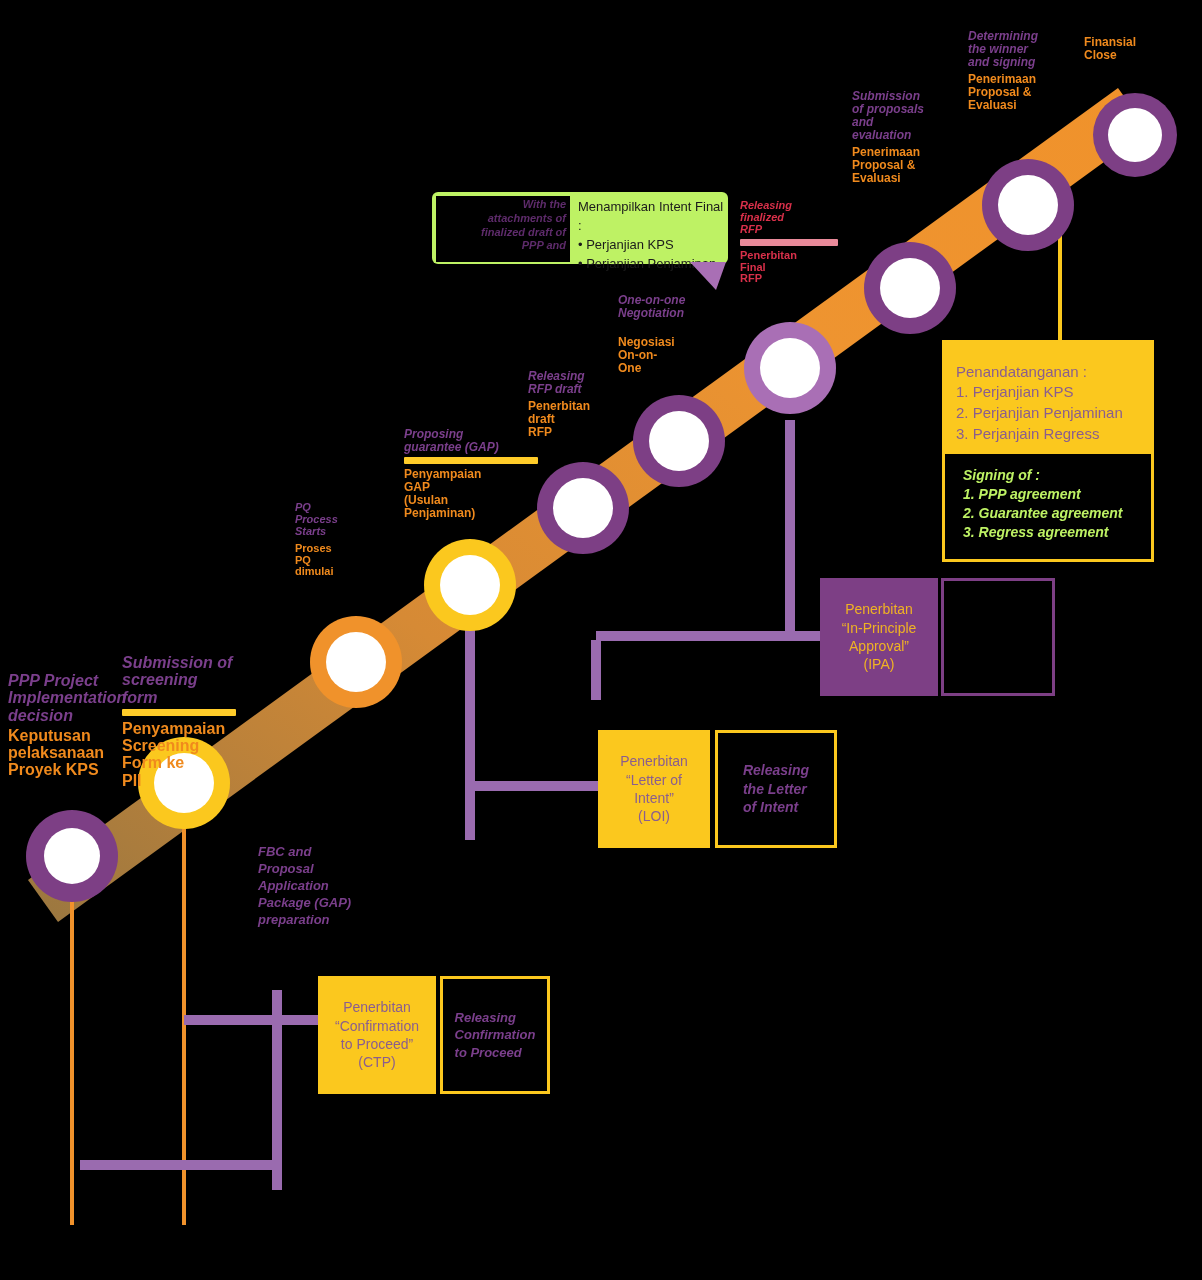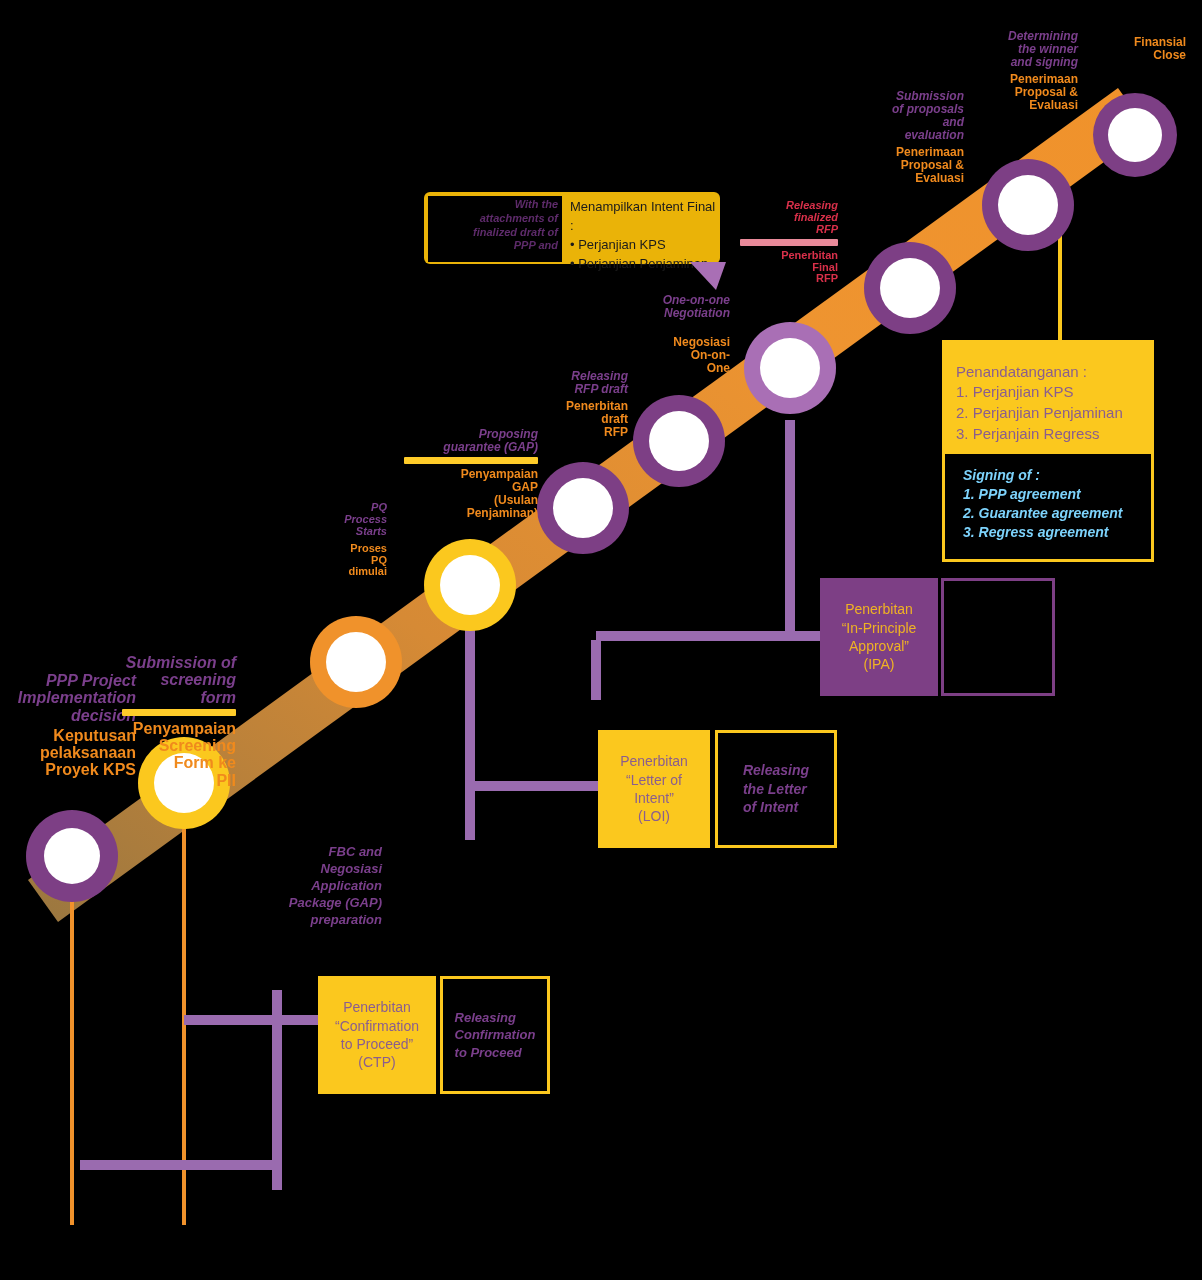--- a/index.html
+++ b/index.html
@@ -2,46 +2,46 @@
 <html><head>
 <meta charset="utf-8">
 <style>
   html,body{margin:0;padding:0;background:#000;}
   body{width:1202px;height:1280px;position:relative;overflow:hidden;
        font-family:"Liberation Sans","DejaVu Sans",sans-serif;}
   #stage{position:absolute;left:0;top:0;width:1202px;height:1280px;background:#000;}
   svg.layer{position:absolute;left:0;top:0;width:1202px;height:1280px;pointer-events:none;}
 
   
-  .nodelabel{position:absolute;text-align:right;line-height:1.08;}
+  .nodelabel{position:absolute;text-align:left;line-height:1.08;}
   .nodelabel .en{color:#7B3F8C;font-style:italic;font-weight:bold;}
   .nodelabel .id{color:#F08A1D;font-weight:bold;}
   .nodelabel.red .en,.nodelabel.red .id{color:#D9304A;}
   .ul-yellow{display:block;height:7px;background:#FFCC29;margin:3px 0 4px 0;border-radius:1px;}
   .ul-red{display:block;height:7px;background:#E98A9A;margin:3px 0 4px 0;border-radius:1px;}
 
   
   .box{position:absolute;box-sizing:border-box;display:flex;align-items:center;
        justify-content:center;text-align:center;}
   .box-yellow{background:#FBC81E;color:#8A5E8F;}
   .box-purple{background:#7D3F85;color:#F0B323;}
   .box-outline-yellow{background:#000;border:3px solid #FBC81E;color:#7B3F8C;
        font-style:italic;font-weight:bold;}
   .box-outline-purple{background:#000;border:3px solid #7D3F85;}
   .inner{padding:4px 8px;}
   .lines{line-height:1.32;}
 
   
-  .bubble{position:absolute;background:#eab308;border-radius:6px;box-sizing:border-box;}
+  .bubble{position:absolute;background:#bef264;border-radius:6px;box-sizing:border-box;margin-left:8px;}
   .bubble .idtxt{position:absolute;color:#1b1b1b;line-height:1.45;}
   .bubble .entxt{position:absolute;color:#5E2B6B;font-style:italic;font-weight:bold;
        line-height:1.25;text-align:right;}
   .blackmask{position:absolute;background:#000;}
 
-  .sgn-en{font-style:italic;font-weight:bold;color:#7dd3fc;line-height:1.35;text-align:left;}
+  .sgn-en{font-style:italic;font-weight:bold;color:#bef264;line-height:1.35;text-align:left;}
   .sgn-id{color:#8A5E8F;line-height:1.38;text-align:left;}
 </style>
 </head>
 <body>
 
 <div id="stage">
 
   <svg class="layer" viewBox="0 0 1202 1280">
     <defs>
       <linearGradient id="bandGrad" x1="0" y1="1" x2="1" y2="0">
@@ -183,21 +183,21 @@
 Evaluasi</div>
   </div>
 
   <div class="nodelabel" style="left:1084px;top:36px;width:102px;font-size:12px;">
     <div class="id" style="white-space:pre-line">Finansial
 Close</div>
   </div>
 
   <div class="nodelabel" style="left:258px;top:844px;width:124px;font-size:13px;line-height:1.3;">
     <div class="en" style="white-space:pre-line">FBC and
-Negosiasi
+Proposal
 Application
 Package (GAP)
 preparation</div>
   </div>
 
   <div class="bubble" style="left:424px;top:192px;width:296px;height:72px;">
     <div class="blackmask" style="left:4px;top:4px;width:134px;height:66px;"></div>
     <div class="entxt" style="left:6px;top:6px;width:128px;font-size:11px;white-space:pre-line">With the
 attachments of
 finalized draft of

